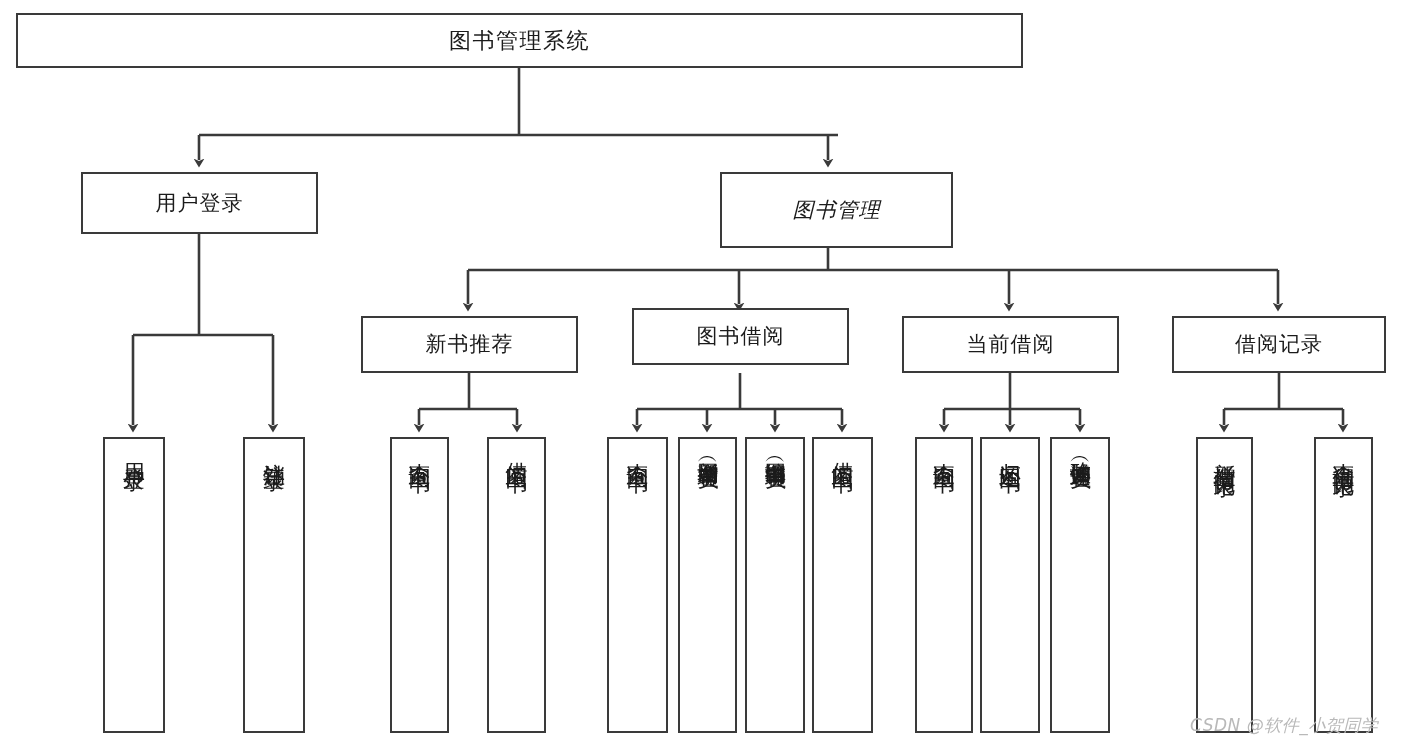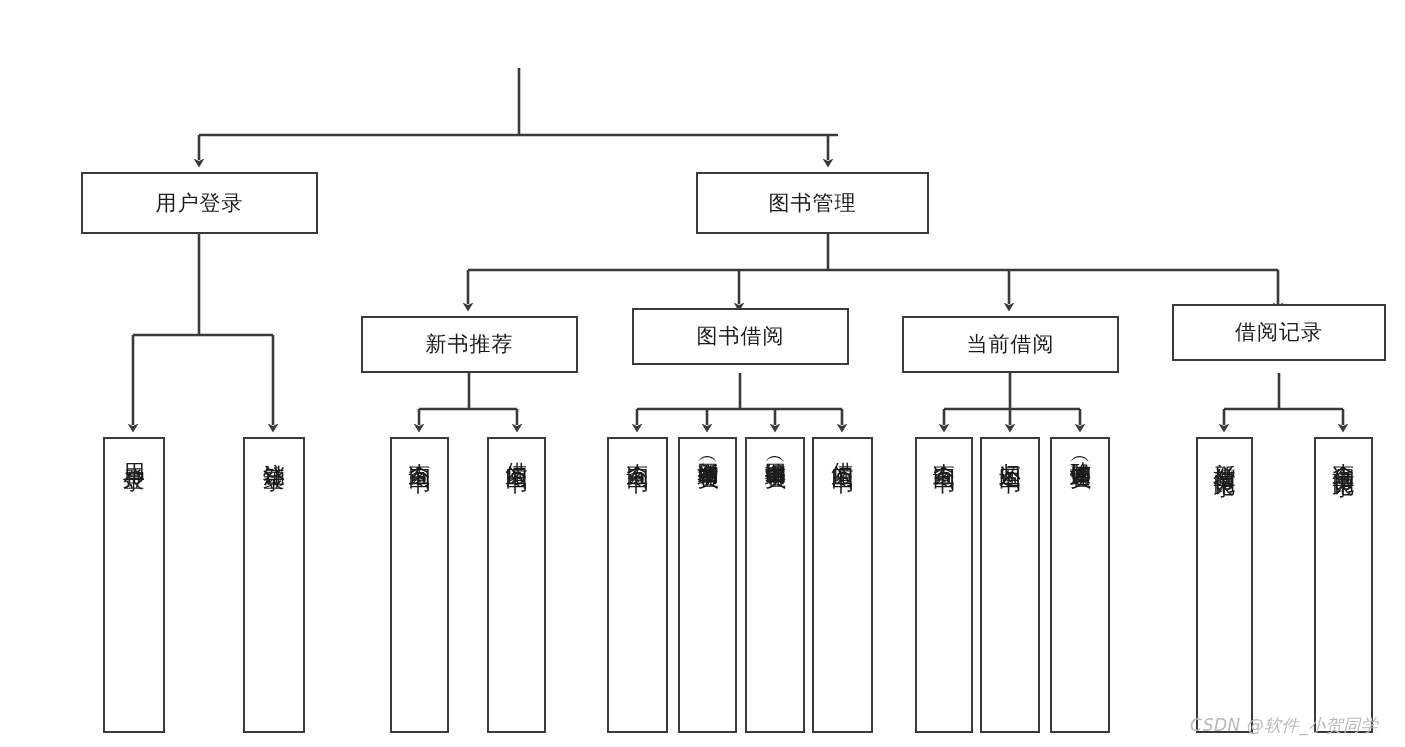--- a/index.html
+++ b/index.html
@@ -123,38 +123,41 @@
       <path d="M1010,409 L1010,425" marker-end="url(#arrow)"></path>
       <path d="M1080,409 L1080,425" marker-end="url(#arrow)"></path>
 
       <path d="M1279,373 L1279,409"></path>
       <path d="M1224,409 L1343,409"></path>
       <path d="M1224,409 L1224,425" marker-end="url(#arrow)"></path>
       <path d="M1343,409 L1343,425" marker-end="url(#arrow)"></path>
     </g>
   </svg>
 
+  <div class="node h-node title" style="left:16px;top:13px;width:1007px;height:55px;">
+    <span class="label">图书管理系统</span>
+  </div>
 
   <div class="node h-node" style="left:81px;top:172px;width:237px;height:62px;">
     <span class="label">用户登录</span>
   </div>
-  <div class="node h-node" style="left:696px;top:172px;width:233px;height:62px;">
+  <div class="node h-node" style="left:720px;top:172px;width:233px;height:76px;font-style:italic;">
     <span class="label">图书管理</span>
   </div>
 
   <div class="node h-node" style="left:361px;top:316px;width:217px;height:57px;">
     <span class="label">新书推荐</span>
   </div>
   <div class="node h-node" style="left:632px;top:308px;width:217px;height:57px;">
     <span class="label">图书借阅</span>
   </div>
   <div class="node h-node" style="left:902px;top:316px;width:217px;height:57px;">
     <span class="label">当前借阅</span>
   </div>
-  <div class="node h-node" style="left:1172px;top:304px;width:214px;height:57px;">
+  <div class="node h-node" style="left:1172px;top:316px;width:214px;height:57px;">
     <span class="label">借阅记录</span>
   </div>
 
   <div class="node v-node" style="left:103px;top:437px;width:62px;height:296px;">
     <span class="label">用户登录</span>
   </div>
   <div class="node v-node" style="left:243px;top:437px;width:62px;height:296px;">
     <span class="label">注销登录</span>
   </div>
   <div class="node v-node" style="left:390px;top:437px;width:59px;height:296px;">

